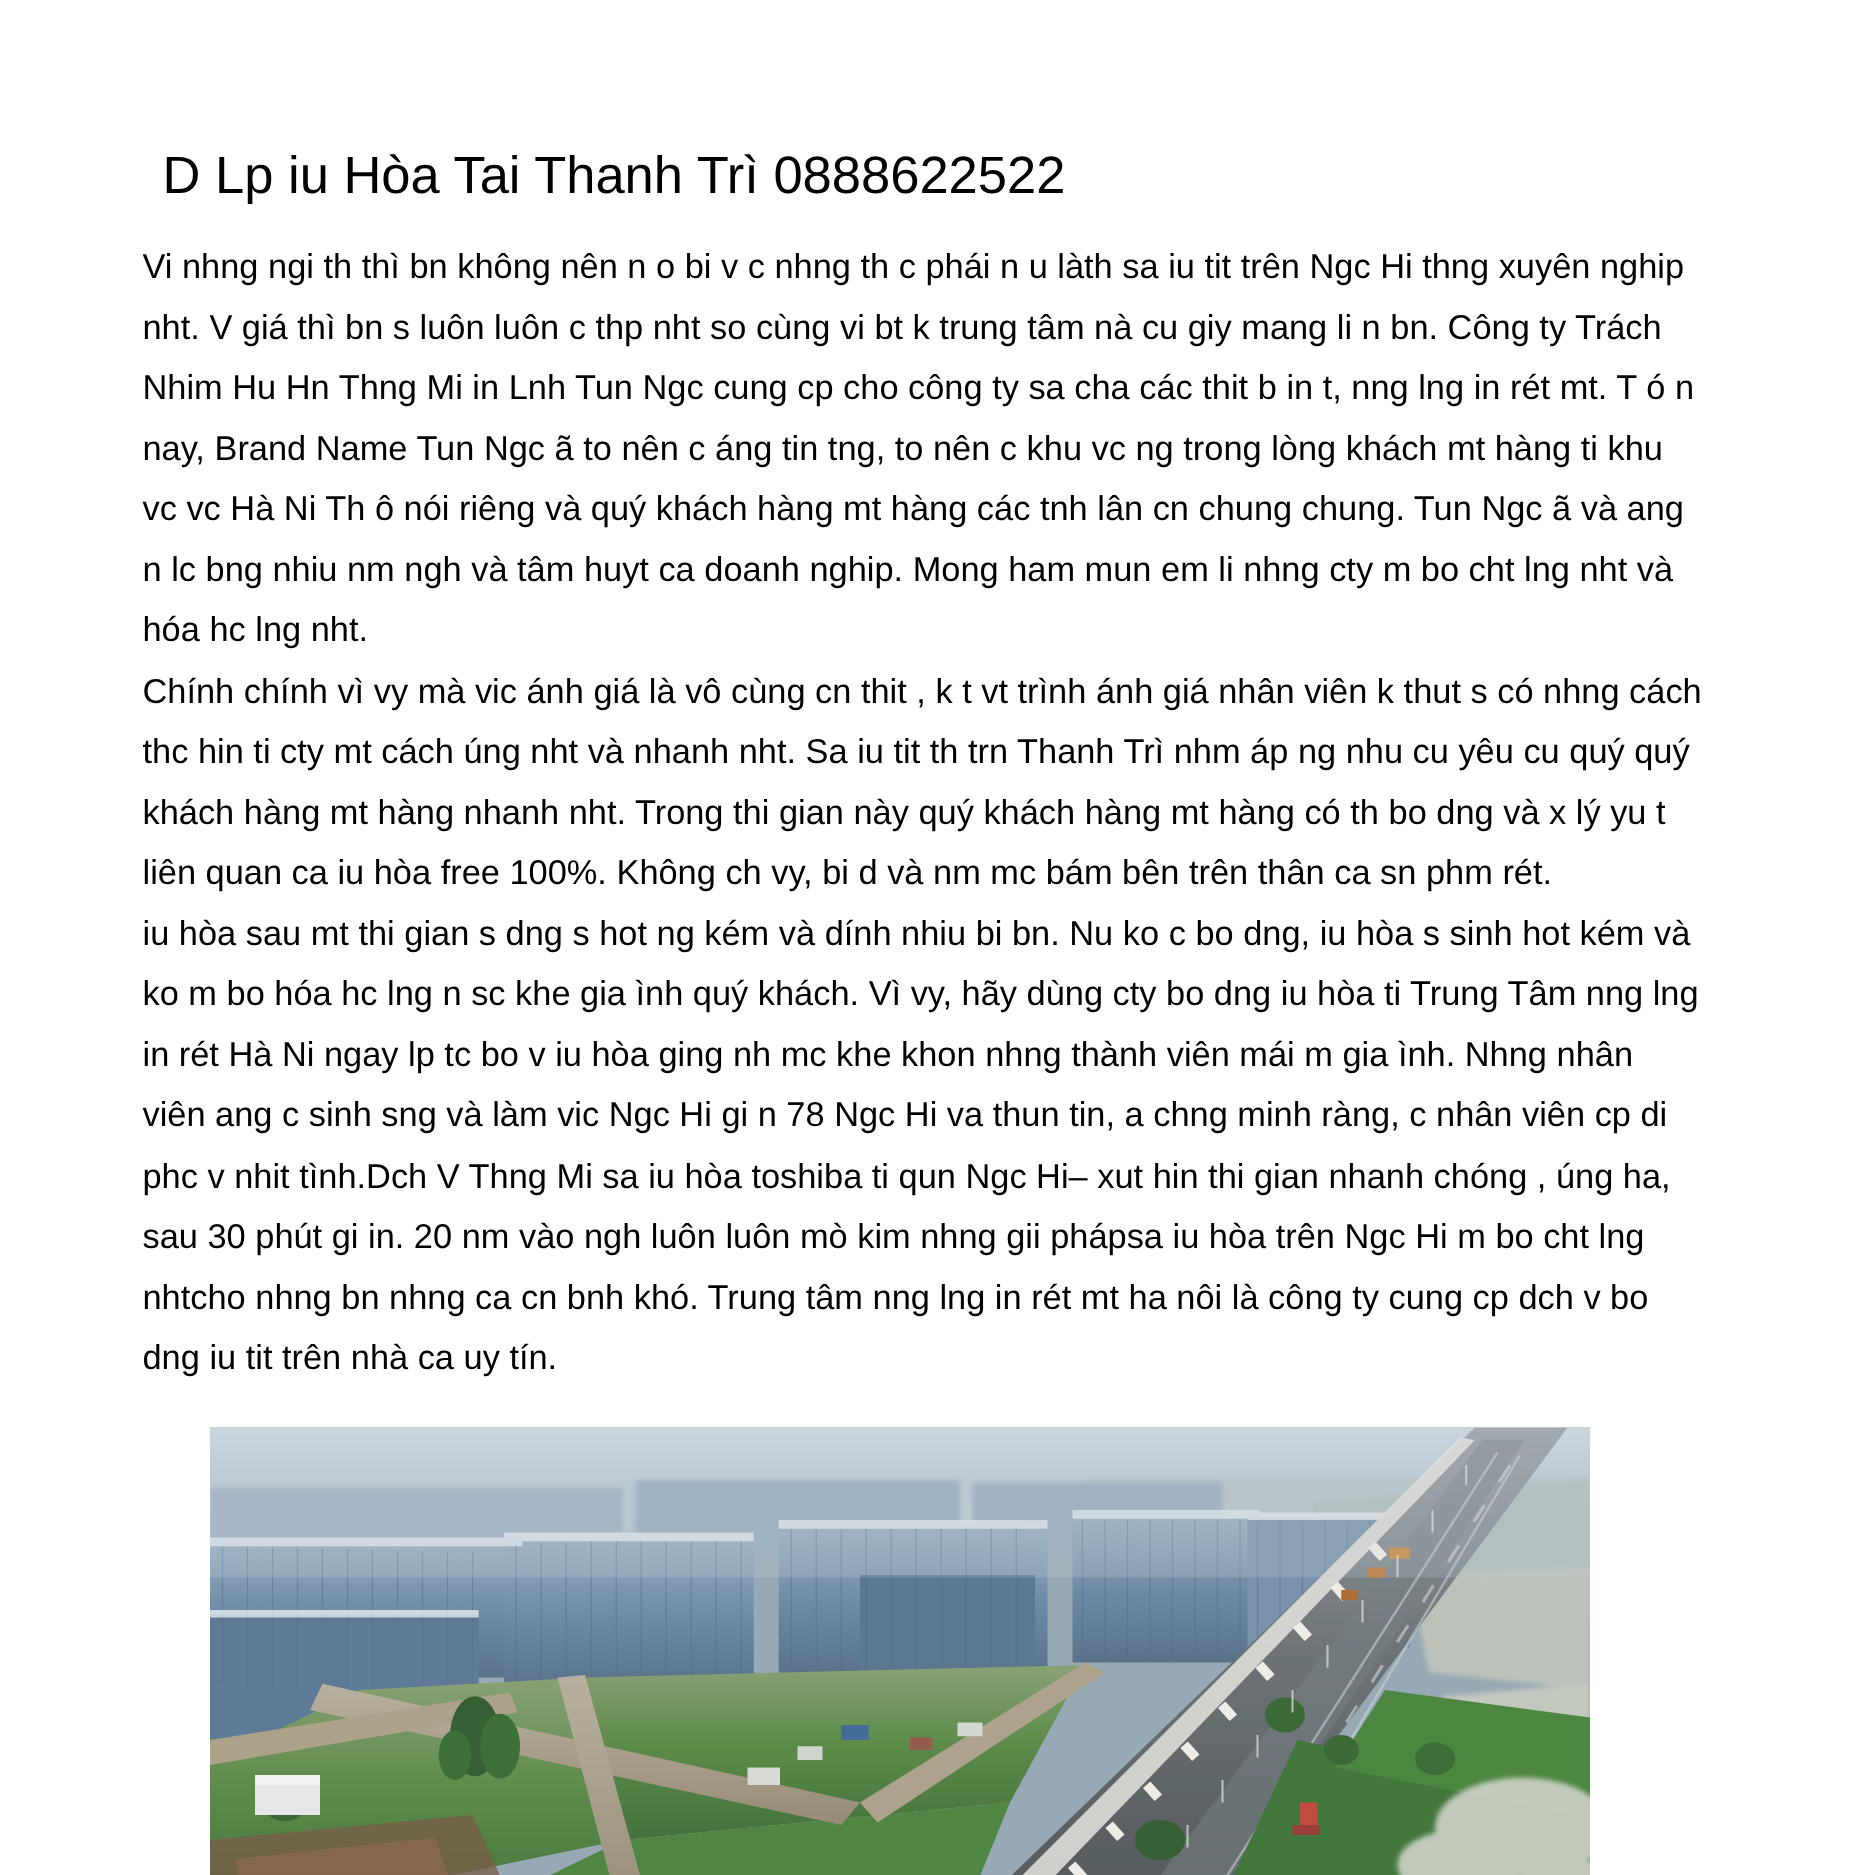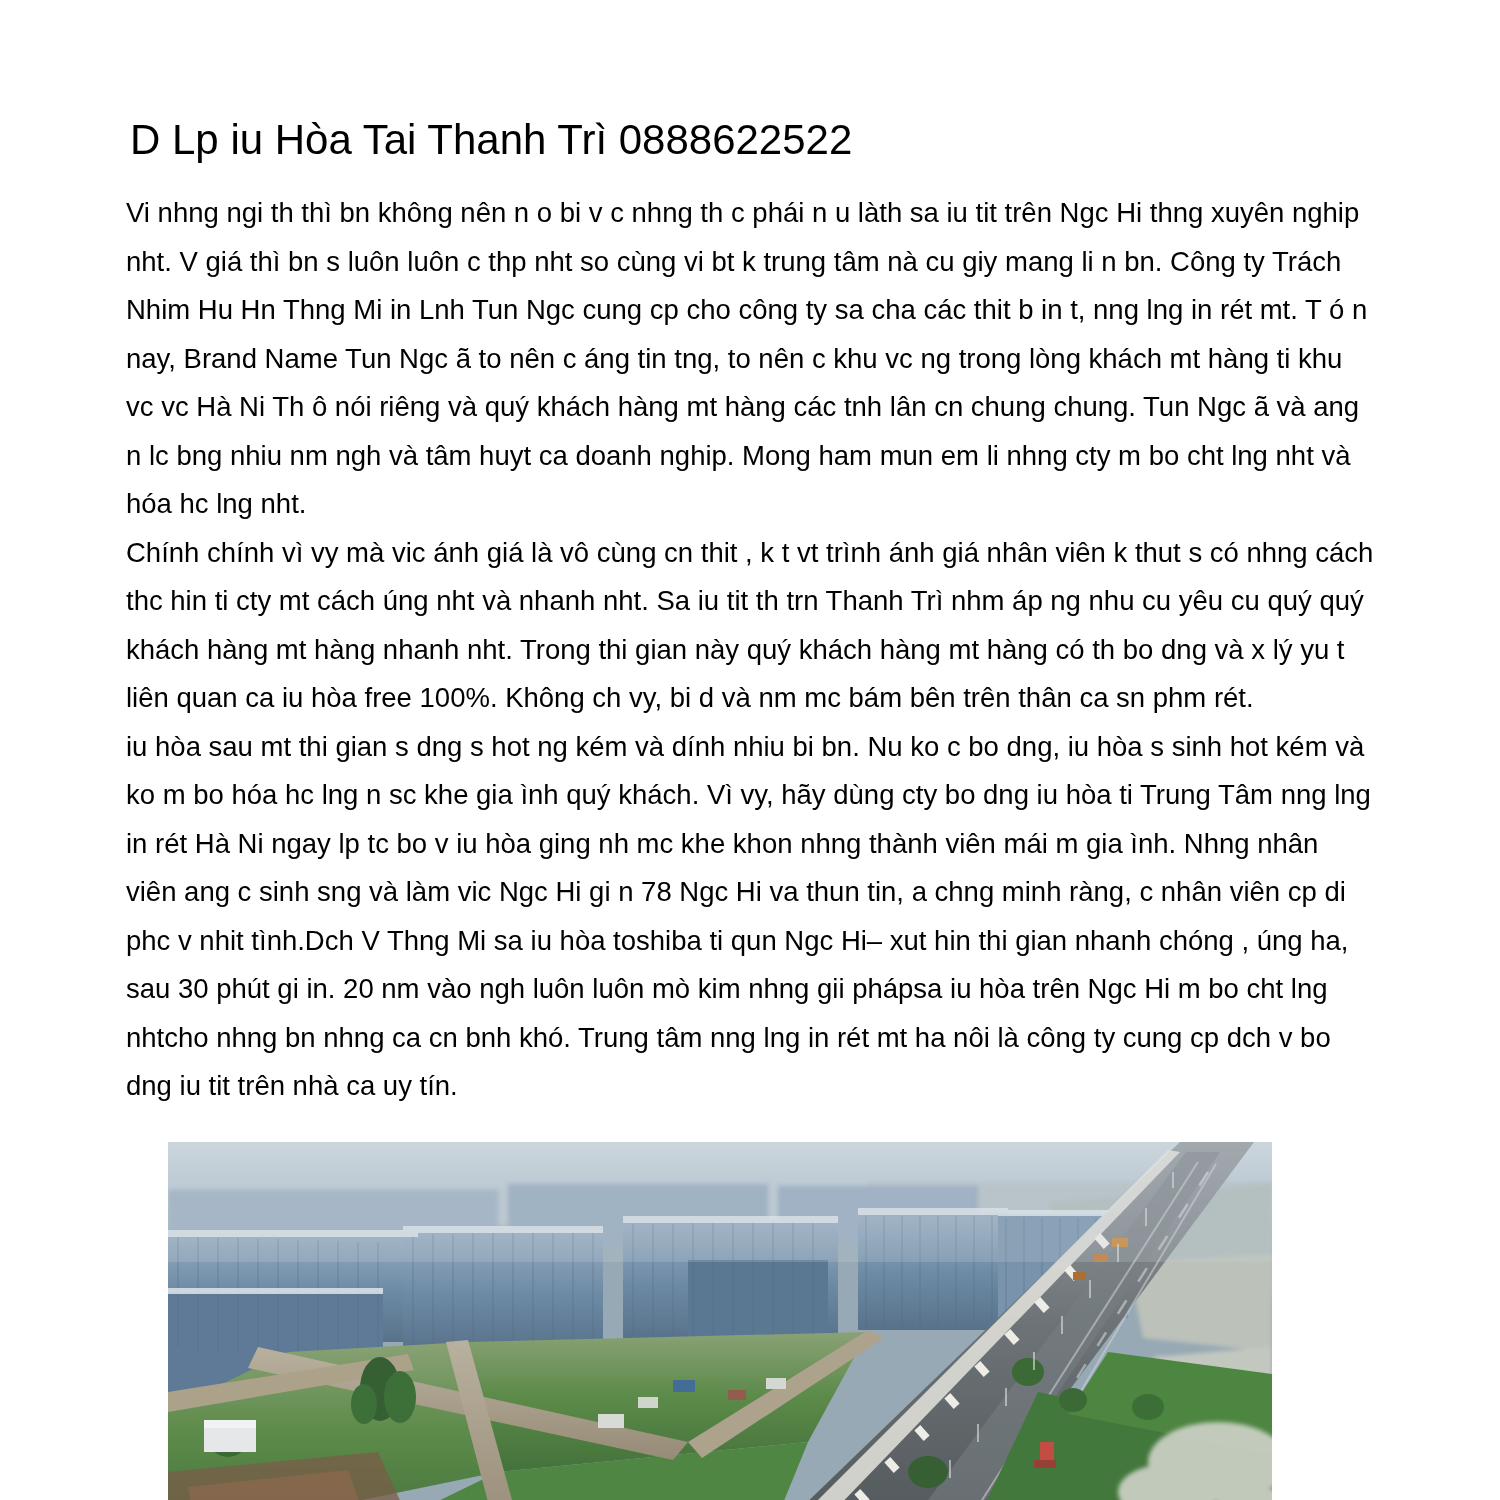--- a/index.html
+++ b/index.html
@@ -33,21 +33,21 @@
     font-size: 42px;
     line-height: 52px;
     font-weight: 400;
     letter-spacing: 0px;
     color: #000000;
     white-space: nowrap;
   }
 
   .body-block {
     position: absolute;
-    left: 126px;
+    left: 114px;
     top: 165px;
     width: 1248px;
   }
 
   .para {
     font-size: 27.5px;
     line-height: 48.5px;
     font-weight: 400;
     color: #000000;
     margin: 0 0 0 0;

